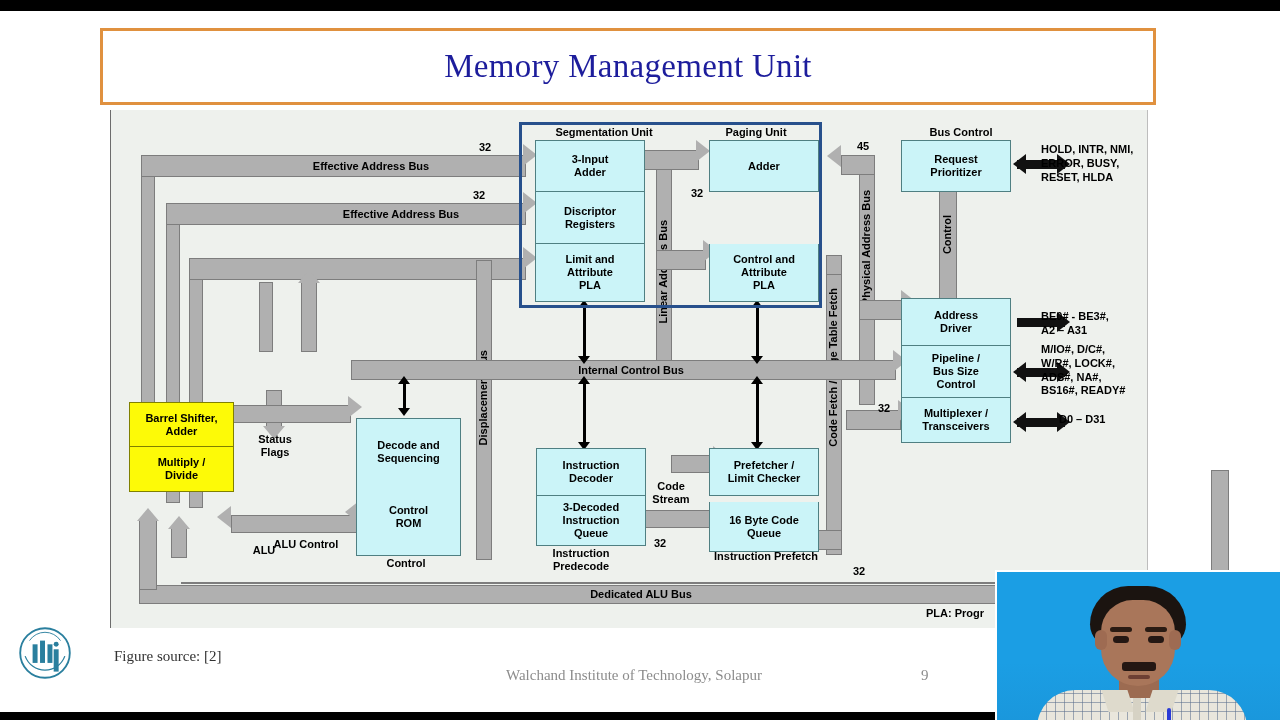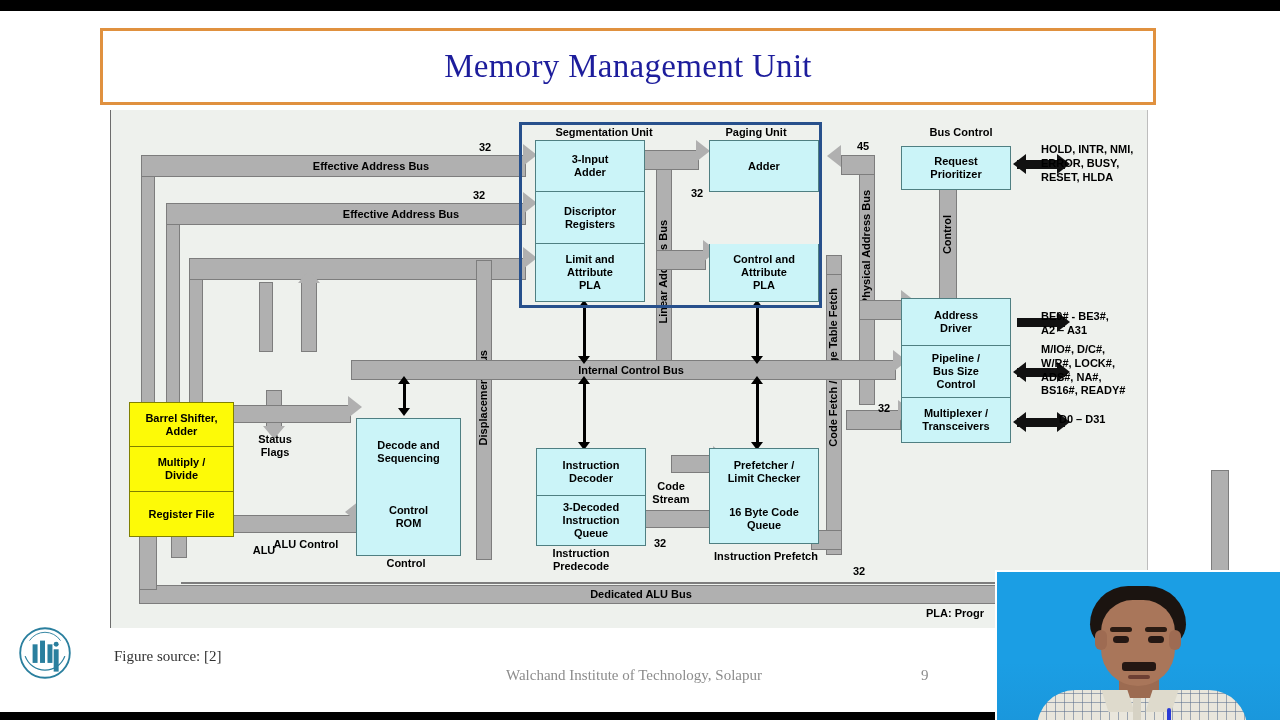--- a/index.html
+++ b/index.html
@@ -261,23 +261,20 @@
 
 
     <div class="blk yellow" style="left:18px;top:292px;width:105px;height:45px;">
       <span style="white-space:pre-line">Barrel Shifter,
 Adder</span>
     </div>
     <div class="blk yellow nb" style="left:18px;top:337px;width:105px;height:45px;">
       <span style="white-space:pre-line">Multiply /
 Divide</span>
     </div>
-    <div class="blk yellow nb" style="left:18px;top:382px;width:105px;height:45px;">
-      <span style="white-space:pre-line">Register File</span>
-    </div>
 
     <div class="blk" style="left:245px;top:300px;width:105px;height:68px;margin-top:8px;">
       <span style="white-space:pre-line">Decode and
 Sequencing</span>
     </div>
     <div class="blk nb" style="left:245px;top:368px;width:105px;height:78px;">
       <span style="white-space:pre-line">Control
 ROM</span>
     </div>
 
@@ -288,26 +285,26 @@
     <div class="blk nb" style="left:425px;top:386px;width:110px;height:50px;">
       <span style="white-space:pre-line">3-Decoded
 Instruction
 Queue</span>
     </div>
 
     <div class="blk" style="left:598px;top:338px;width:110px;height:48px;">
       <span style="white-space:pre-line">Prefetcher /
 Limit Checker</span>
     </div>
-    <div class="blk nb" style="left:598px;top:384px;width:110px;height:50px;">
+    <div class="blk nb" style="left:598px;top:392px;width:110px;height:50px;">
       <span style="white-space:pre-line">16 Byte Code
 Queue</span>
     </div>
 
-    <div class="blk" style="left:790px;top:36px;width:110px;height:44px;">
+    <div class="blk" style="left:790px;top:30px;width:110px;height:52px;">
       <span style="white-space:pre-line">Request
 Prioritizer</span>
     </div>
     <div class="blk" style="left:790px;top:188px;width:110px;height:48px;">
       <span style="white-space:pre-line">Address
 Driver</span>
     </div>
     <div class="blk nb" style="left:790px;top:236px;width:110px;height:52px;">
       <span style="white-space:pre-line">Pipeline /
 Bus Size

